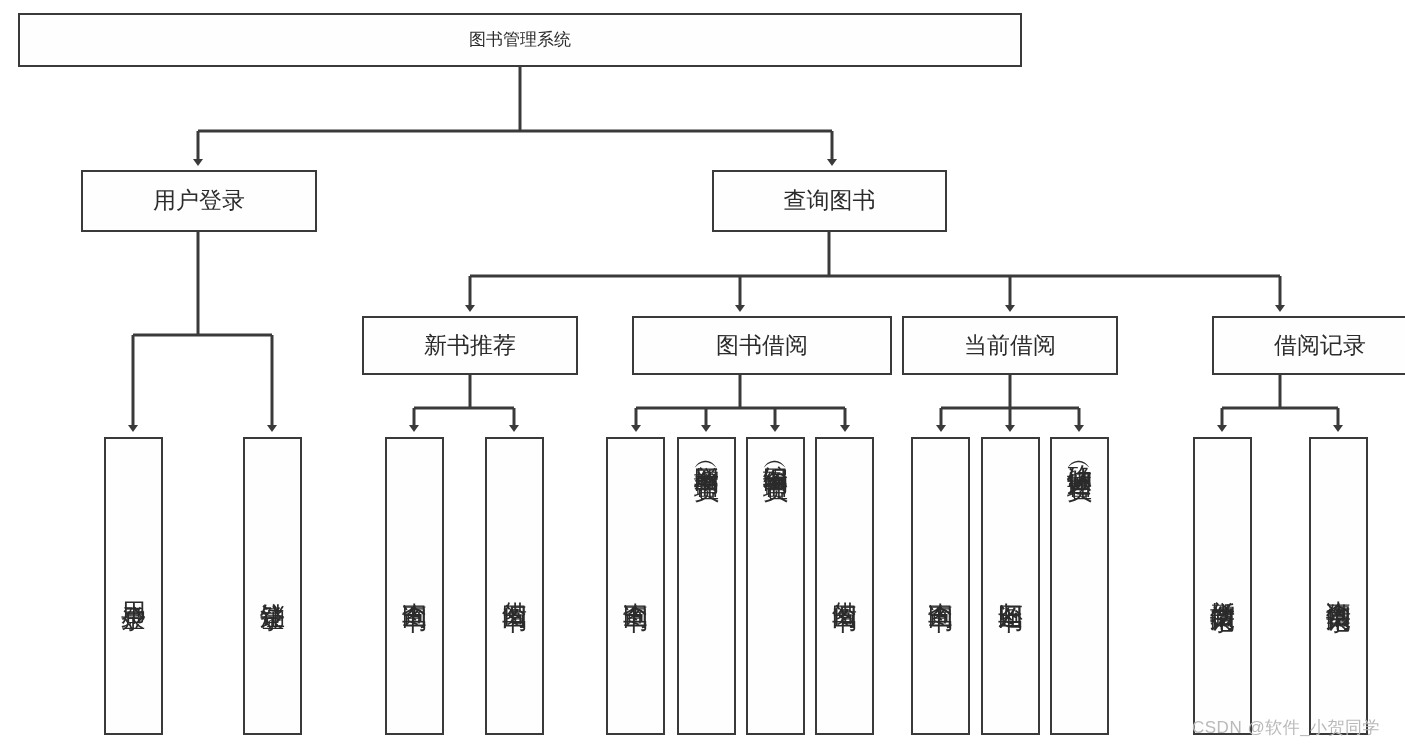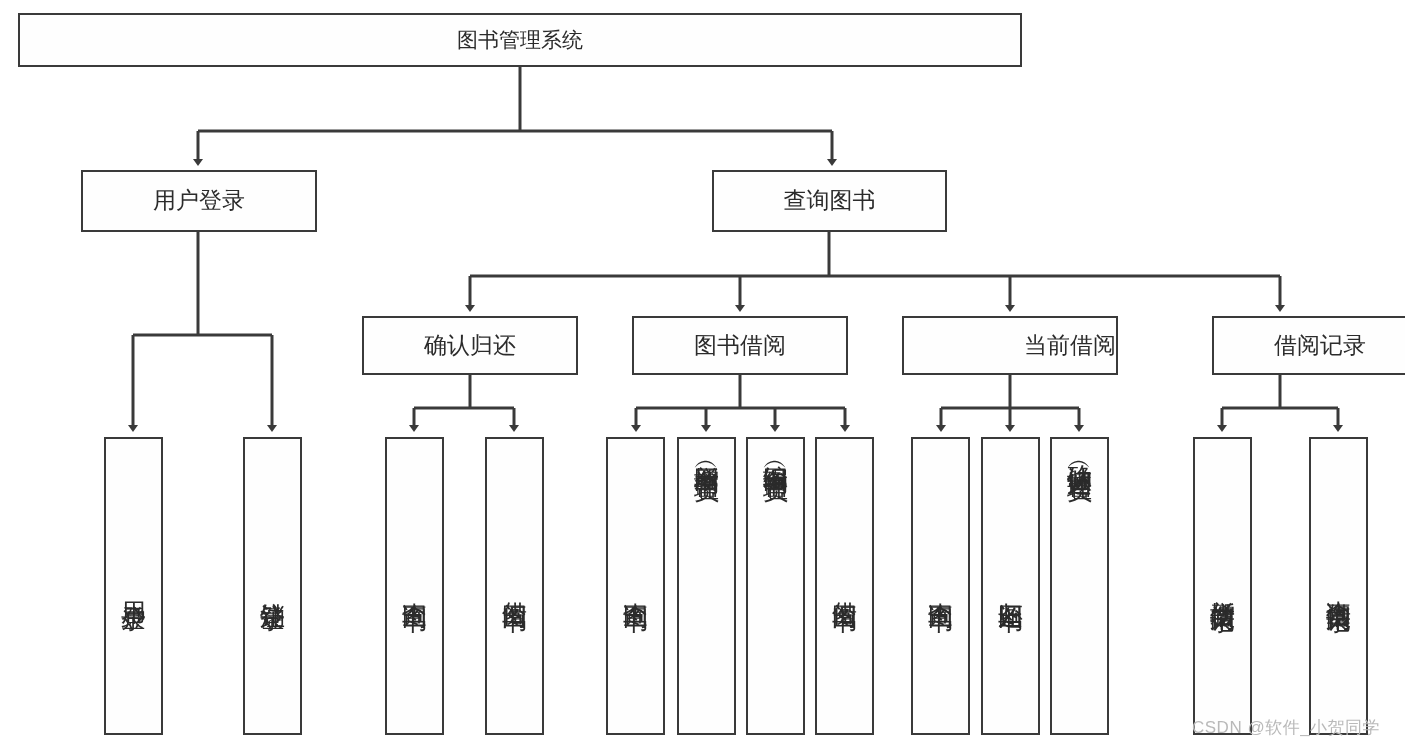--- a/index.html
+++ b/index.html
@@ -38,21 +38,21 @@
   .node .label {
     color: #2b2b2b;
     text-align: center;
     line-height: 1.18;
     white-space: pre;
   }
   .node.horiz .label {
     font-size: 23px;
   }
   .node.root .label {
-    font-size: 21px;
+    font-size: 17px;
   }
   .node.vert {
     align-items: flex-start;
     justify-content: center;
     padding-top: 6px;
   }
   .node.vert .label {
     writing-mode: vertical-rl;
     text-orientation: upright;
     font-size: 25px;
@@ -135,26 +135,26 @@
   </div>
 
   <div class="node horiz" style="left:81px; top:170px; width:236px; height:62px;">
     <span class="label">用户登录</span>
   </div>
   <div class="node horiz" style="left:712px; top:170px; width:235px; height:62px;">
     <span class="label">查询图书</span>
   </div>
 
   <div class="node horiz" style="left:362px; top:316px; width:216px; height:59px;">
-    <span class="label">确认归还</span>
-  </div>
-  <div class="node horiz" style="left:632px; top:316px; width:216px; height:59px;">
+    <span class="label">新书推荐</span>
+  </div>
+  <div class="node horiz" style="left:632px; top:316px; width:260px; height:59px;">
     <span class="label">图书借阅</span>
   </div>
-  <div class="node horiz" style="left:902px; top:316px; width:216px; height:59px;justify-content:flex-end;">
+  <div class="node horiz" style="left:902px; top:316px; width:216px; height:59px;">
     <span class="label">当前借阅</span>
   </div>
   <div class="node horiz" style="left:1212px; top:316px; width:216px; height:59px;">
     <span class="label">借阅记录</span>
   </div>
 
   <div class="node vert center" style="left:104px; top:437px; width:59px; height:298px;">
     <span class="label">用户登录</span>
   </div>
   <div class="node vert center" style="left:243px; top:437px; width:59px; height:298px;">

